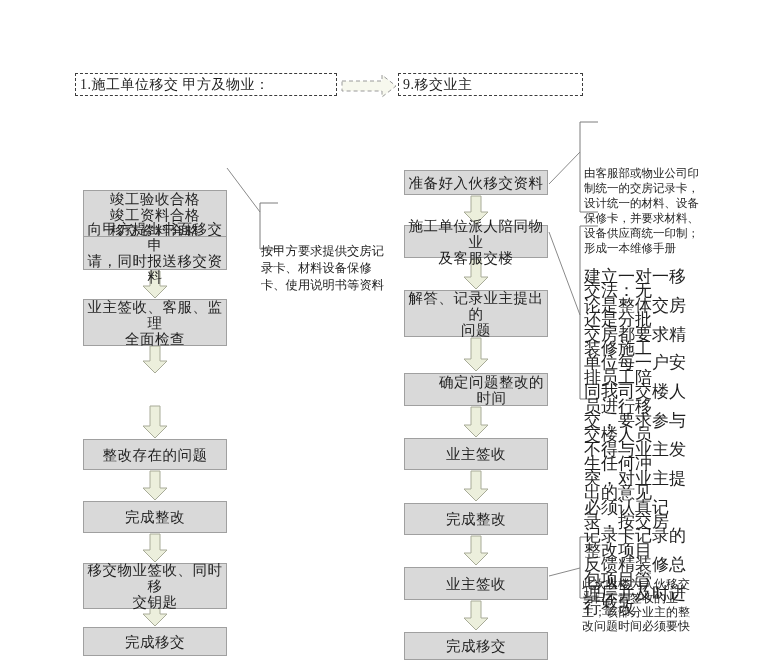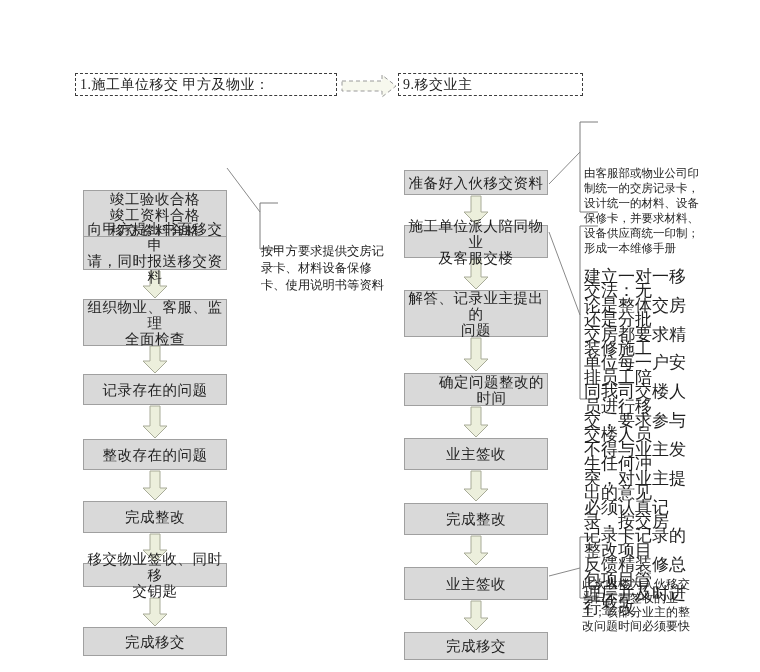--- a/index.html
+++ b/index.html
@@ -77,26 +77,25 @@
 
 
   <div class="phase-box" style="left:75px;width:262px;text-align:right;">1.施工单位移交 甲方及物业：</div>
   <div class="phase-box" style="left:398px;width:185px;">9.移交业主</div>
 
   <div class="fbox" style="left:83px;top:160px;width:144px;height:50px;margin-top:30px;">竣工验收合格
 竣工资料合格
 移交资料合格</div>
   <div class="fbox" style="left:83px;top:236px;width:144px;height:34px;">向甲方提出书面移交申
 请，同时报送移交资料</div>
-  <div class="fbox" style="left:83px;top:299px;width:144px;height:47px;">组织物业、客服、监理
+  <div class="fbox" style="left:83px;top:299px;width:144px;height:47px;">业主签收、客服、监理
 全面检查</div>
-  <div class="fbox" style="left:83px;top:374px;width:144px;height:31px;">记录存在的问题</div>
   <div class="fbox" style="left:83px;top:439px;width:144px;height:31px;">整改存在的问题</div>
   <div class="fbox" style="left:83px;top:501px;width:144px;height:32px;">完成整改</div>
-  <div class="fbox" style="left:83px;top:563px;width:144px;height:24px;">移交物业签收、同时移
+  <div class="fbox" style="left:83px;top:563px;width:144px;height:46px;">移交物业签收、同时移
 交钥匙</div>
   <div class="fbox" style="left:83px;top:627px;width:144px;height:29px;">完成移交</div>
 
   <div class="fbox" style="left:404px;top:170px;width:144px;height:25px;">准备好入伙移交资料</div>
   <div class="fbox" style="left:404px;top:290px;width:144px;height:47px;">解答、记录业主提出的
 问题</div>
   <div class="fbox" style="left:404px;top:225px;width:144px;height:33px;">施工单位派人陪同物业
 及客服交楼</div>
   <div class="fbox" style="left:404px;top:373px;width:144px;height:33px;padding-left:31px;">确定问题整改的时间</div>
   <div class="fbox" style="left:404px;top:438px;width:144px;height:32px;">业主签收</div>

